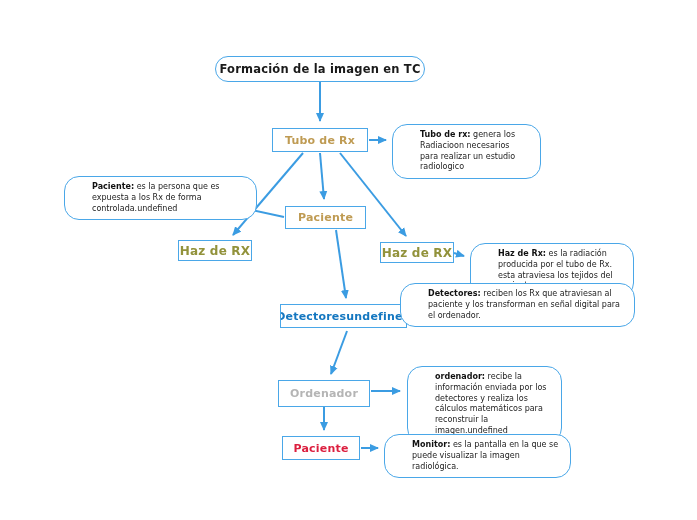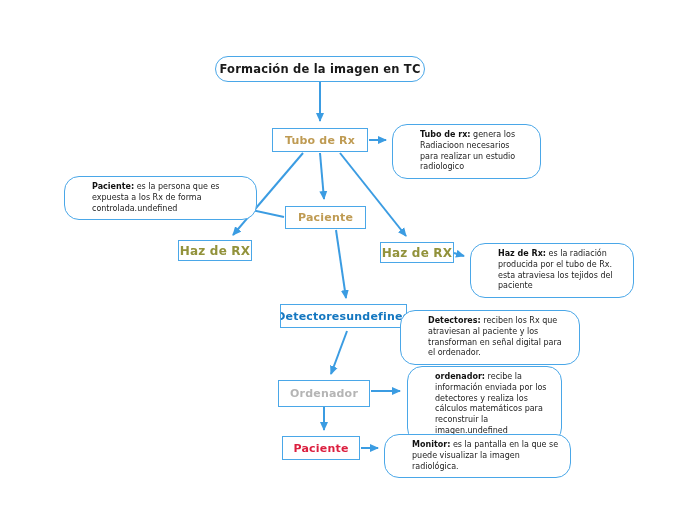--- a/index.html
+++ b/index.html
@@ -81,21 +81,21 @@
   <div class="note" style="left:64px;top:176px;width:193px;min-height:37px">
     <span class="term">Paciente:</span>
     <span>es la persona que es expuesta a los Rx de forma controlada.undefined</span>
   </div>
 
   <div class="note" style="left:470px;top:243px;width:164px;min-height:44px">
     <span class="term">Haz de Rx:</span>
     <span>es la radiación producida por el tubo de Rx. esta atraviesa los tejidos del paciente</span>
   </div>
 
-  <div class="note" style="left:400px;top:310px;width:180px;min-height:41px">
+  <div class="note" style="left:400px;top:283px;width:235px;min-height:41px">
     <span class="term">Detectores:</span>
     <span>reciben los Rx que atraviesan al paciente y los transforman en señal digital para el ordenador.</span>
   </div>
 
   <div class="note" style="left:407px;top:366px;width:155px;min-height:56px">
     <span class="term">ordenador:</span>
     <span>recibe la información enviada por los detectores y realiza los cálculos matemáticos para reconstruir la imagen.undefined</span>
   </div>
 
   <div class="note" style="left:384px;top:434px;width:187px;min-height:29px">

